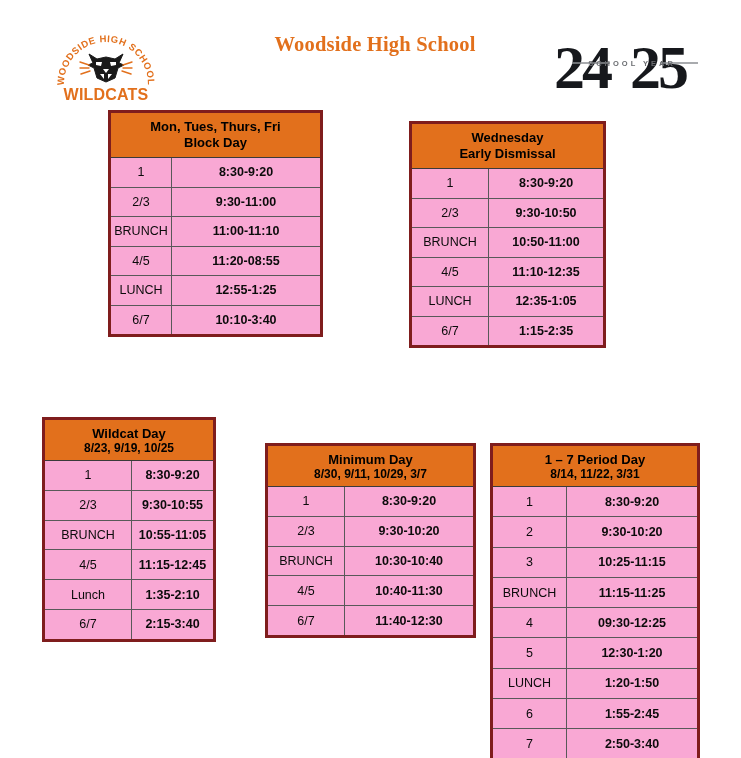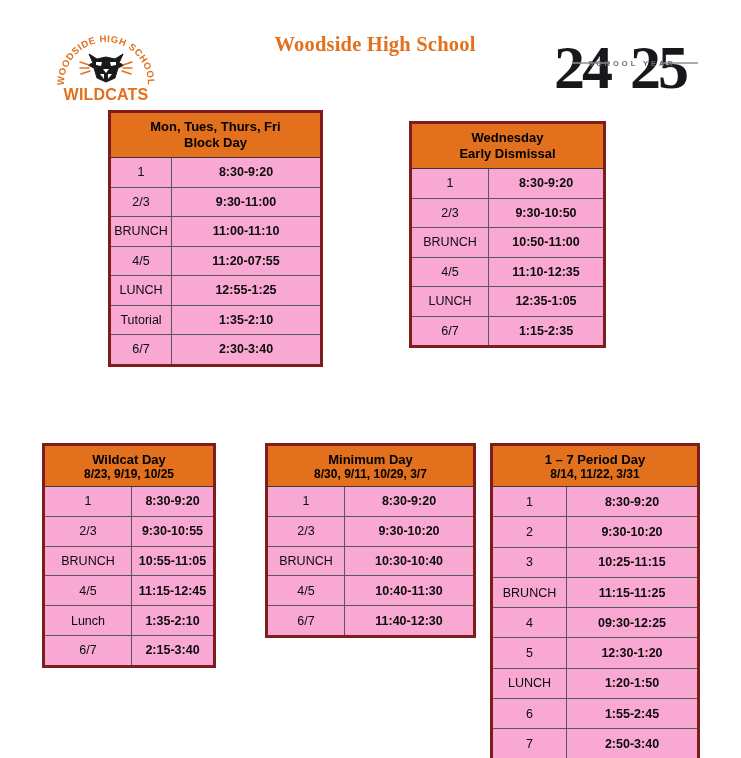--- a/index.html
+++ b/index.html
@@ -106,21 +106,21 @@
   #tbl-block    { left: 108px; top: 110px; width: 215px; }
   #tbl-block th.hdr { height: 44px; }
   #tbl-block td { height: 28.5px; }
   #tbl-block col.c1 { width: 62px; }
 
   #tbl-wed      { left: 409px; top: 121px; width: 197px; }
   #tbl-wed th.hdr { height: 44px; }
   #tbl-wed td { height: 28.5px; }
   #tbl-wed col.c1 { width: 78px; }
 
-  #tbl-wildcat  { left: 42px; top: 443px; width: 174px; }
+  #tbl-wildcat  { left: 42px; top: 417px; width: 174px; }
   #tbl-wildcat th.hdr { height: 40px; }
   #tbl-wildcat td { height: 28.8px; }
   #tbl-wildcat col.c1 { width: 88px; }
 
   #tbl-minimum  { left: 265px; top: 443px; width: 211px; }
   #tbl-minimum th.hdr { height: 40px; }
   #tbl-minimum td { height: 28.8px; }
   #tbl-minimum col.c1 { width: 78px; }
 
   #tbl-period   { left: 490px; top: 443px; width: 210px; padding-left: 41px; }
@@ -200,33 +200,29 @@
       <tr>
           <td class="period">2/3</td>
           <td class="time">9:30-11:00</td>
         </tr>
       <tr>
           <td class="period">BRUNCH</td>
           <td class="time">11:00-11:10</td>
         </tr>
       <tr>
           <td class="period">4/5</td>
-          <td class="time">11:20-07:55</td>
+          <td class="time">11:20-08:55</td>
         </tr>
       <tr>
           <td class="period">LUNCH</td>
           <td class="time">12:55-1:25</td>
         </tr>
       <tr>
-          <td class="period">Tutorial</td>
-          <td class="time">1:35-2:10</td>
-        </tr>
-      <tr>
           <td class="period">6/7</td>
-          <td class="time">2:30-3:40</td>
+          <td class="time">10:10-3:40</td>
         </tr>
     </tbody>
   </table>
 
   <table class="sched" id="tbl-wed">
     <colgroup>
         <col class="c1">
         <col class="c2">
       </colgroup>
     <thead>

